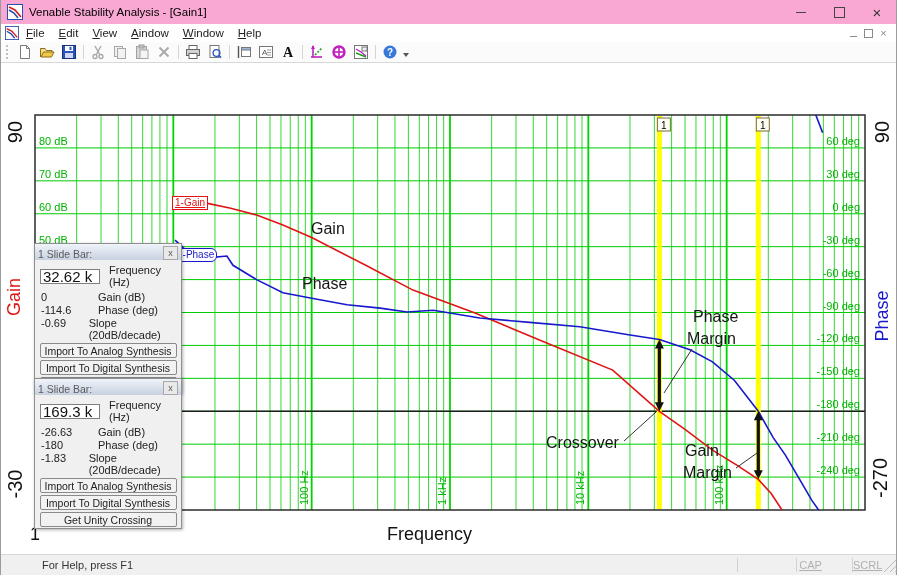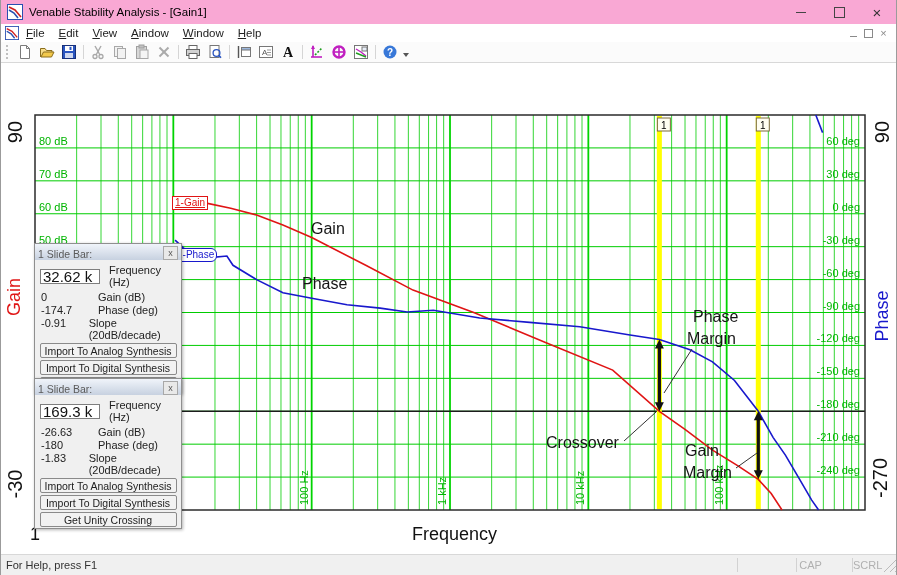--- a/index.html
+++ b/index.html
@@ -54,23 +54,23 @@
     font-family:"Liberation Sans",sans-serif;background:#fff;color:#111;}
   .plabel{margin-left:9px;}
   .pv{display:flex;margin:0 6px 1px 6px;line-height:12px;}
   .pvv{width:57px;}
   .pbtn{display:block;width:137px;margin:2px auto 1px auto;height:15px;font-size:10.5px;
     font-family:"Liberation Sans",sans-serif;background:#f2f2f2;border:1px solid #8a8a8a;
     border-radius:2px;padding:0;color:#222;}
   
   .statusbar{position:absolute;left:1px;right:1px;bottom:0;height:20px;background:#f0f0f0;
     border-top:1px solid #d8d8d8;display:flex;align-items:center;font-size:11px;color:#333;z-index:6;}
-  .smsg{padding-left:5px;flex:1;}
+  .smsg{padding-left:5px;flex:1;margin-left:36px;}
   .spane-empty{width:58px;height:14px;border-left:1px solid #d2d2d2;}
-  .spane{width:27px;text-align:center;border-left:1px solid #d2d2d2;height:14px;line-height:14px;}
+  .spane{width:27px;text-align:center;border-left:1px solid #d2d2d2;height:14px;line-height:14px;text-decoration:underline;}
   .dim{color:#b0b0b0;}
   .on{color:#111;margin-top:40px;}
   .sgrip{width:14px;height:14px;margin-left:2px;
     background:repeating-linear-gradient(135deg,transparent 0 3px,#bbb 3px 4px);
     clip-path:polygon(100% 0,100% 100%,0 100%);}
 </style>
 </head>
 <body>
 
 <div class="titlebar">
@@ -359,21 +359,21 @@
   </svg>
 
 <div class="vlab" style="left:15px;top:132px;font-size:20px;">90</div>
 <div class="vlab" style="left:14px;top:297px;font-size:18px;color:#e01414;">Gain</div>
 <div class="vlab" style="left:15px;top:484px;font-size:20px;">-30</div>
 <div class="vlab" style="left:882px;top:132px;font-size:20px;">90</div>
 <div class="vlab" style="left:882px;top:316px;font-size:18px;color:#1818cc;">Phase</div>
 <div class="vlab" style="left:880px;top:478px;font-size:20px;">-270</div>
 
 <div class="hlab" style="left:30px;top:524px;">1</div>
-<div class="hlab" style="left:412px;top:524px;">Frequency</div>
+<div class="hlab" style="left:387px;top:524px;">Frequency</div>
 <div class="hlab" style="left:834px;top:552px;">1 M</div>
 
 <div class="curvetag" style="left:172px;top:196px;color:#e01414;border-color:#e01414;text-decoration:underline;">1-Gain</div>
 <div class="curvetag" style="left:174px;top:248px;color:#1818cc;border-color:#1818cc;border-radius:6px;">1-Phase</div>
 <div class="anno" style="left:311px;top:218px;">Gain</div>
 <div class="anno" style="left:302px;top:273px;">Phase</div>
 <div class="anno" style="left:687px;top:306px;">
   <div style="padding-left:6px;">Phase</div>
   <div>Margin</div>
 </div>
@@ -390,25 +390,25 @@
   </div>
   <div class="prow">
     <input class="pinput" value="32.62 k" style="">
     <span class="plabel">Frequency (Hz)</span>
   </div>
   <div class="pv">
       <span class="pvv">0</span>
       <span>Gain (dB)</span>
     </div>
   <div class="pv">
-      <span class="pvv">-174.7</span>
+      <span class="pvv">-114.6</span>
       <span>Phase (deg)</span>
     </div>
   <div class="pv">
-      <span class="pvv">-0.91</span>
+      <span class="pvv">-0.69</span>
       <span>Slope (20dB/decade)</span>
     </div>
   <button class="pbtn">Import To Analog Synthesis</button>
   <button class="pbtn">Import To Digital Synthesis</button>
   <button class="pbtn">Get Unity Crossing</button>
 </div>
 
 <div class="panel" style="left:34px;top:378px;">
   <div class="ptitle">
     <span>1  Slide Bar:</span>

